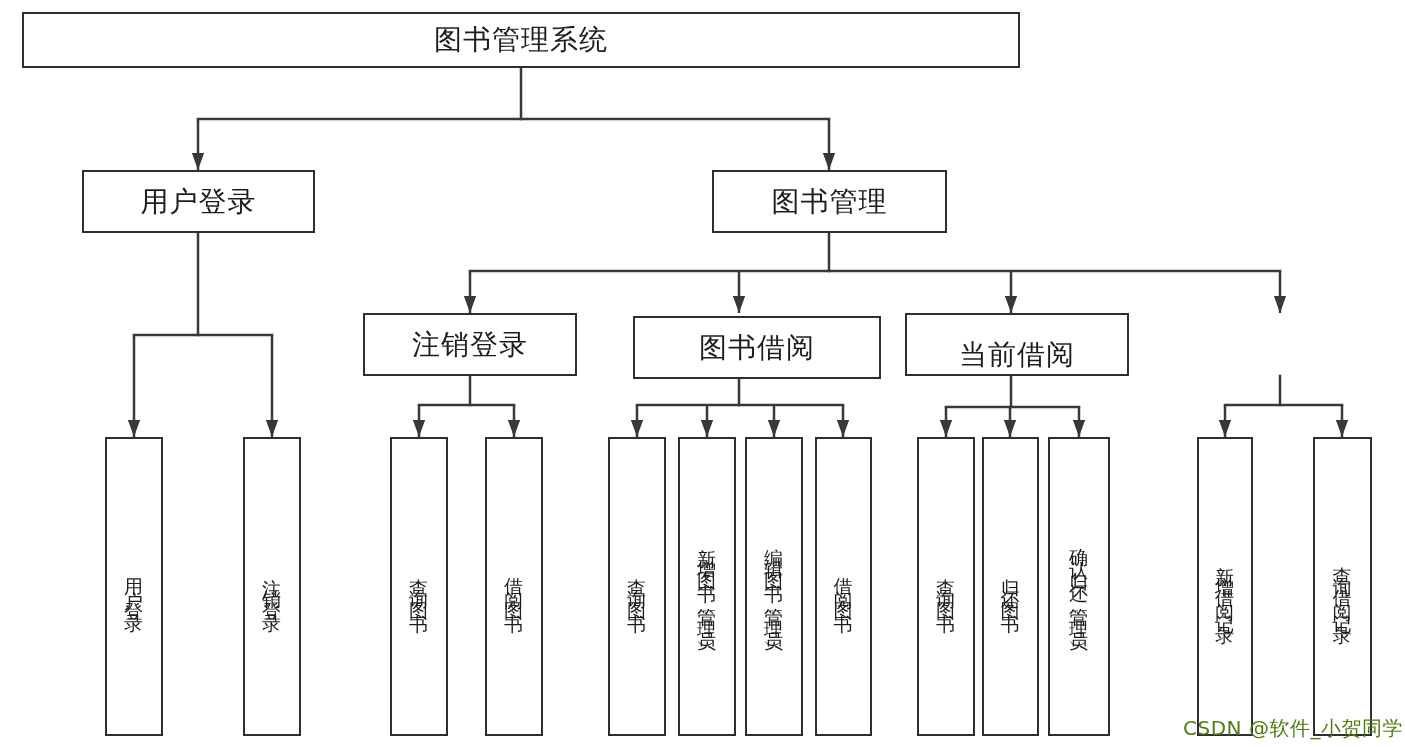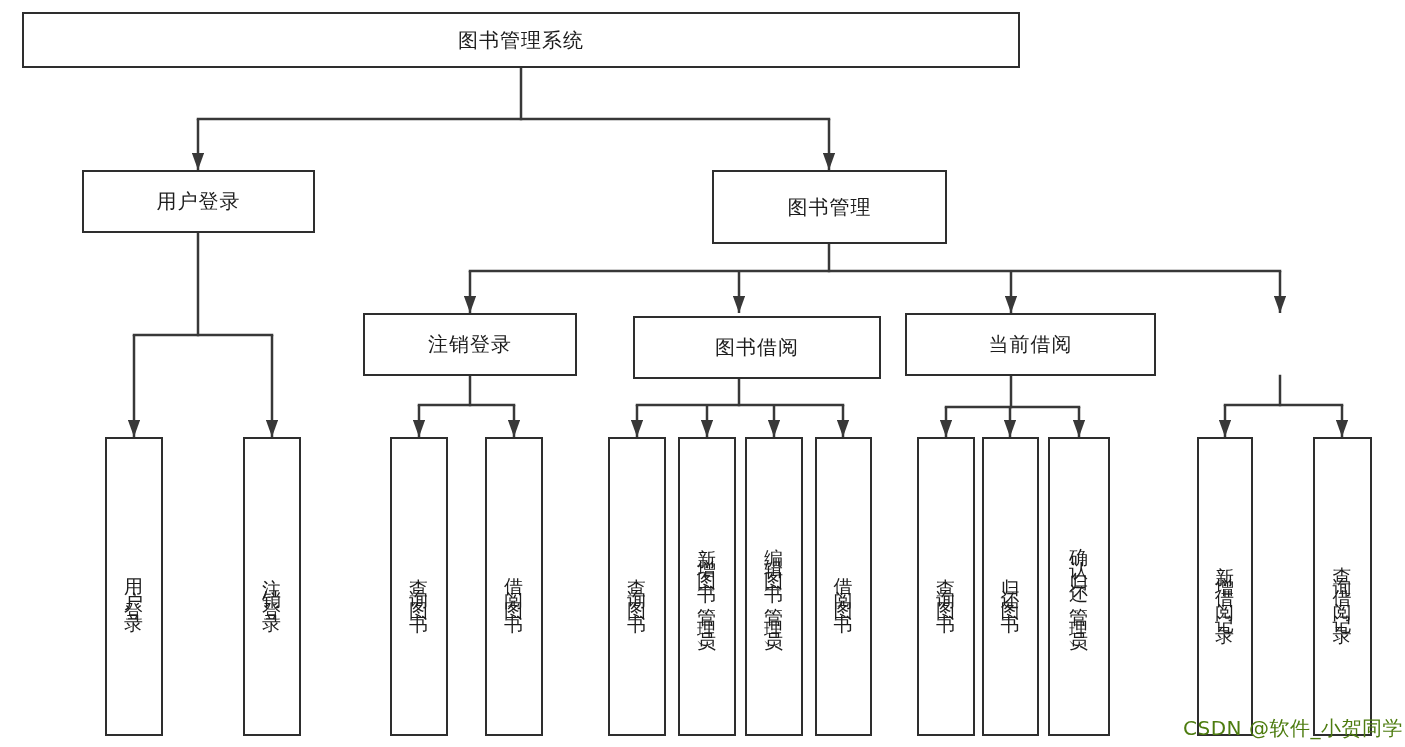--- a/index.html
+++ b/index.html
@@ -7,21 +7,21 @@
     position:relative;width:1405px;height:747px;background:#ffffff;overflow:hidden;
     font-family:"DejaVu Sans","Liberation Sans",sans-serif;color:#1c1c1c;
   }
   .wires{position:absolute;left:0;top:0;width:1405px;height:747px;z-index:1;pointer-events:none;}
   .w{stroke:#383838;stroke-width:2.5;fill:none;stroke-linecap:square;}
   .al{stroke:#383838;stroke-width:2.5;fill:none;}
   .box{
     position:absolute;box-sizing:border-box;border:2.5px solid #2e2e2e;background:#ffffff;
     display:flex;align-items:center;justify-content:center;z-index:2;
   }
-  .hbox{font-size:20px;letter-spacing:1px;}
+  .hbox{font-size:28px;letter-spacing:1px;}
   .vbox .vtext{
     writing-mode:vertical-rl;text-orientation:mixed;
     font-size:19px;letter-spacing:12px;line-height:1;
   }
   .watermark{
     position:absolute;left:1183px;top:715px;z-index:5;
     font-size:20px;color:#4d7c0f;letter-spacing:0.5px;white-space:nowrap;
   }
 </style>
 </head>
@@ -77,31 +77,31 @@
     <line class="al" x1="1342" y1="405" x2="1342" y2="437" marker-end="url(#arw)"></line>
   </svg>
 
   <div class="box hbox" style="left:22px;top:12px;width:998px;height:56px;">
     <span>图书管理系统</span>
   </div>
 
   <div class="box hbox" style="left:82px;top:170px;width:233px;height:63px;">
     <span>用户登录</span>
   </div>
-  <div class="box hbox" style="left:712px;top:170px;width:235px;height:74px;">
+  <div class="box hbox" style="left:712px;top:170px;width:235px;height:63px;">
     <span>图书管理</span>
   </div>
 
   <div class="box hbox" style="left:363px;top:313px;width:214px;height:63px;">
     <span>注销登录</span>
   </div>
   <div class="box hbox" style="left:633px;top:316px;width:248px;height:63px;">
     <span>图书借阅</span>
   </div>
-  <div class="box hbox" style="left:905px;top:313px;width:251px;height:63px;">
+  <div class="box hbox" style="left:905px;top:313px;width:224px;height:63px;align-items:flex-end;">
     <span>当前借阅</span>
   </div>
 
   <div class="box vbox" style="left:105px;top:437px;width:58px;height:299px;">
     <span class="vtext">用户登录</span>
   </div>
   <div class="box vbox" style="left:243px;top:437px;width:58px;height:299px;">
     <span class="vtext">注销登录</span>
   </div>
 

